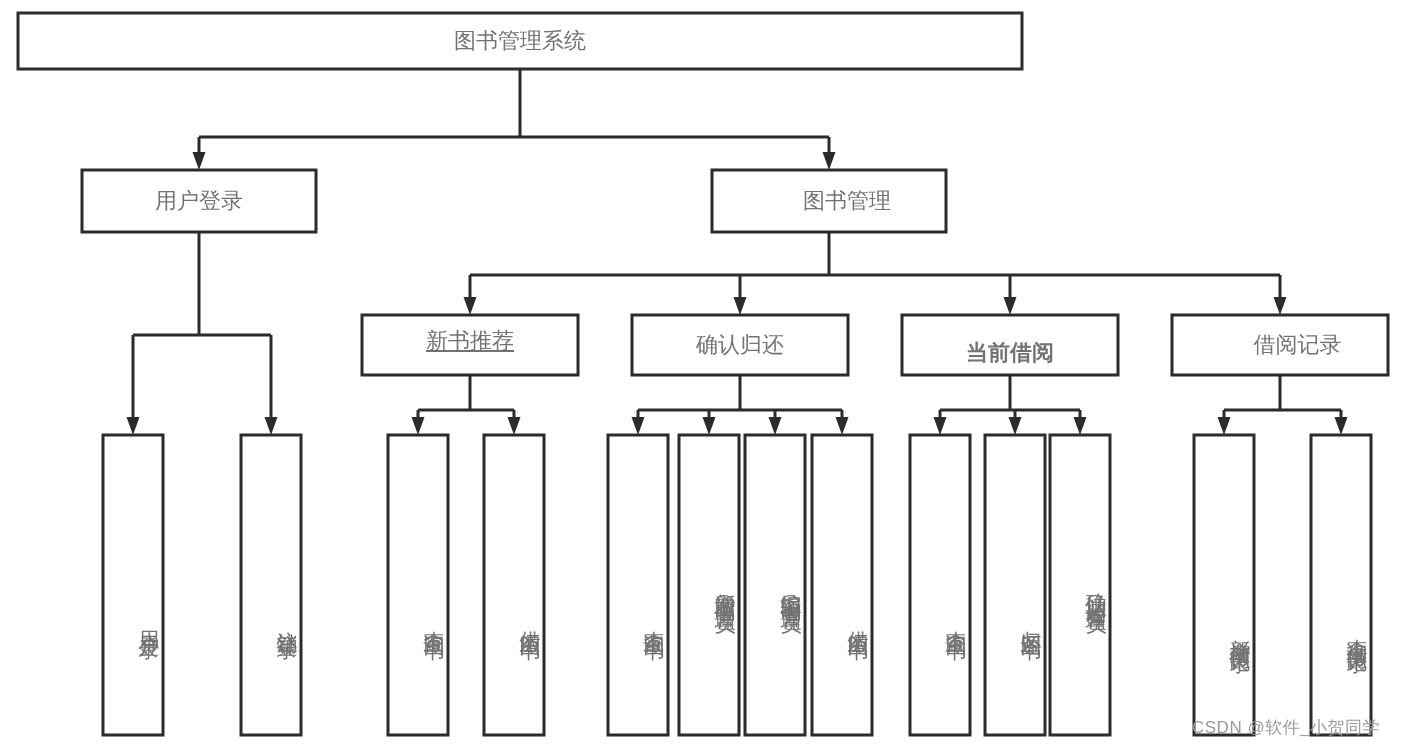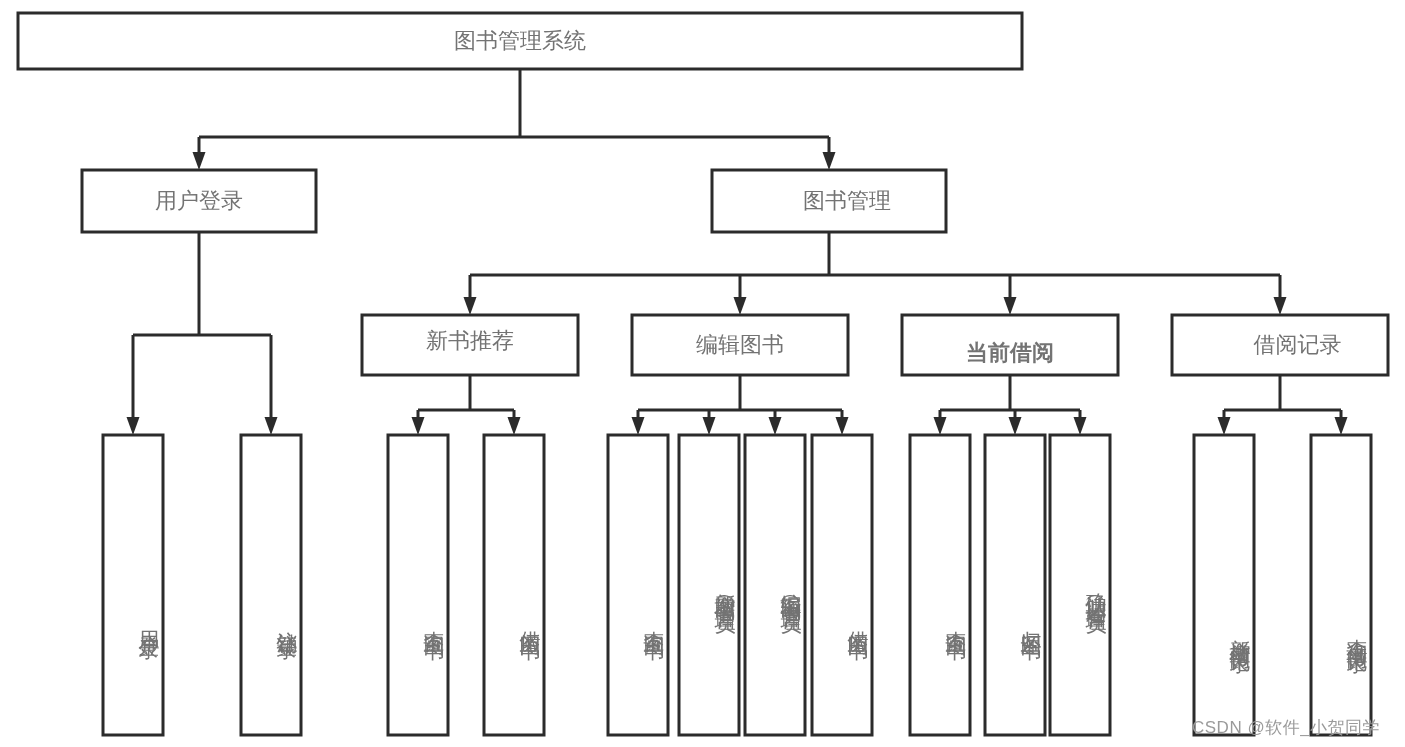--- a/index.html
+++ b/index.html
@@ -159,22 +159,22 @@
         <rect x="985" y="435" width="60" height="300" class="node-box"></rect>
         <rect x="1050" y="435" width="60" height="300" class="node-box"></rect>
         <rect x="1194" y="435" width="60" height="300" class="node-box"></rect>
         <rect x="1311" y="435" width="60" height="300" class="node-box"></rect>
       </g>
   </svg>
   <div id="label-layer">
       <div class="node-label horizontal" style="left: 18px; top: 13px; width: 1004px; height: 56px;">图书管理系统</div>
       <div class="node-label horizontal" style="left: 82px; top: 170px; width: 234px; height: 62px;">用户登录</div>
       <div class="node-label horizontal" style="left: 712px; top: 170px; width: 234px; height: 62px; padding-left: 36px;">图书管理</div>
-      <div class="node-label horizontal" style="left: 362px; top: 315px; width: 216px; height: 52px;">新书推荐</div>
-      <div class="node-label horizontal" style="left: 632px; top: 315px; width: 216px; height: 60px;">编辑图书</div>
+      <div class="node-label horizontal" style="left: 362px; top: 315px; width: 216px; height: 52px; text-decoration: underline;">新书推荐</div>
+      <div class="node-label horizontal" style="left: 632px; top: 315px; width: 216px; height: 60px;">确认归还</div>
       <div class="node-label horizontal" style="left: 902px; top: 315px; width: 216px; height: 76px; font-weight: bold;">当前借阅</div>
       <div class="node-label horizontal" style="left: 1172px; top: 315px; width: 251px; height: 60px;">借阅记录</div>
       <div class="node-label vertical pad-mid" style="left: 103px; top: 435px; width: 60px; height: 300px;">用户登录</div>
       <div class="node-label vertical pad-mid" style="left: 241px; top: 435px; width: 60px; height: 300px;">注销登录</div>
       <div class="node-label vertical pad-mid" style="left: 388px; top: 435px; width: 60px; height: 300px;">查询图书</div>
       <div class="node-label vertical pad-mid" style="left: 484px; top: 435px; width: 60px; height: 300px;">借阅图书</div>
       <div class="node-label vertical pad-mid" style="left: 608px; top: 435px; width: 60px; height: 300px;">查询图书</div>
       <div class="node-label vertical" style="left: 679px; top: 435px; width: 60px; height: 300px;">新增图书（管理员）</div>
       <div class="node-label vertical" style="left: 745px; top: 435px; width: 60px; height: 300px;">编辑图书（管理员）</div>
       <div class="node-label vertical pad-mid" style="left: 812px; top: 435px; width: 60px; height: 300px;">借阅图书</div>

